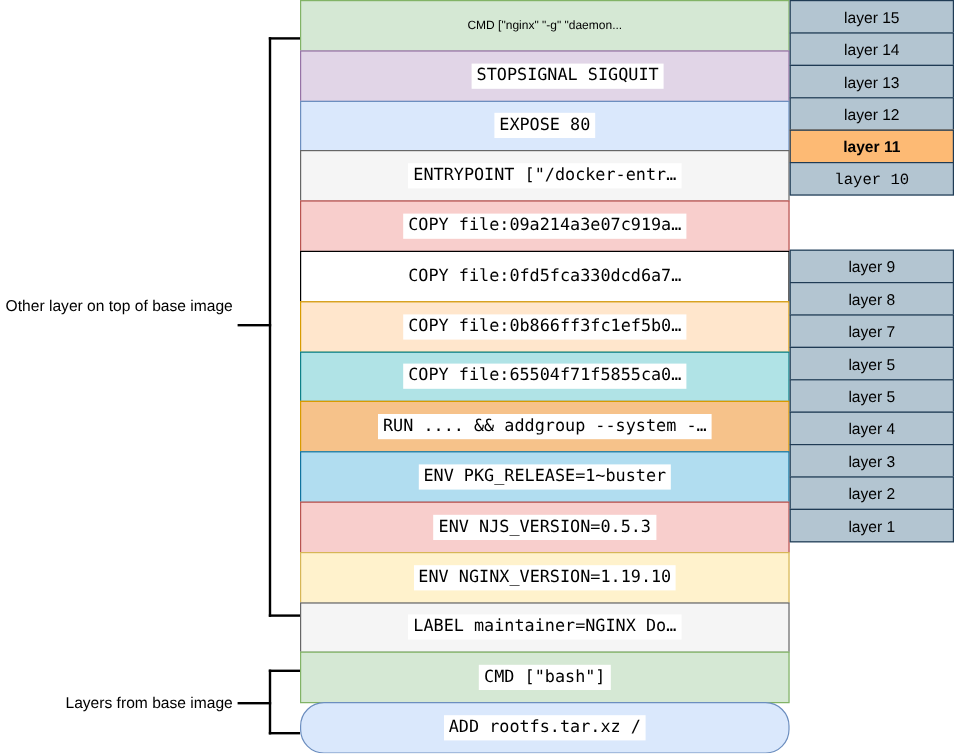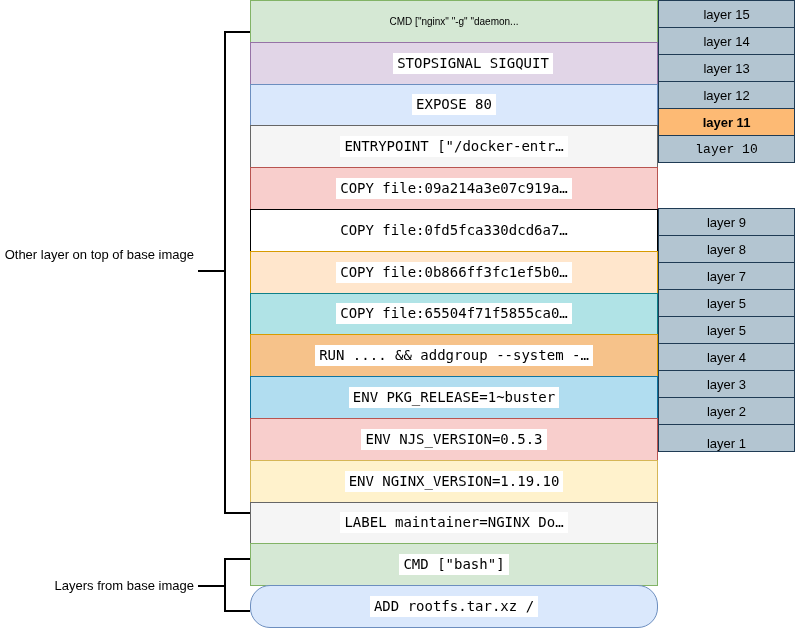--- a/index.html
+++ b/index.html
@@ -180,18 +180,18 @@
       </div>
       <div class="cell" style="background: rgb(179, 197, 209); border-color: rgb(31, 59, 84);">
         <span>layer 4</span>
       </div>
       <div class="cell" style="background: rgb(179, 197, 209); border-color: rgb(31, 59, 84);">
         <span>layer 3</span>
       </div>
       <div class="cell" style="background: rgb(179, 197, 209); border-color: rgb(31, 59, 84);">
         <span>layer 2</span>
       </div>
-      <div class="cell" style="background: rgb(179, 197, 209); border-color: rgb(31, 59, 84); align-items: flex-end;">
+      <div class="cell" style="background: rgb(179, 197, 209); border-color: rgb(31, 59, 84);">
         <span>layer 1</span>
       </div>
     </div>
 
 </div>
 
 </body></html>

